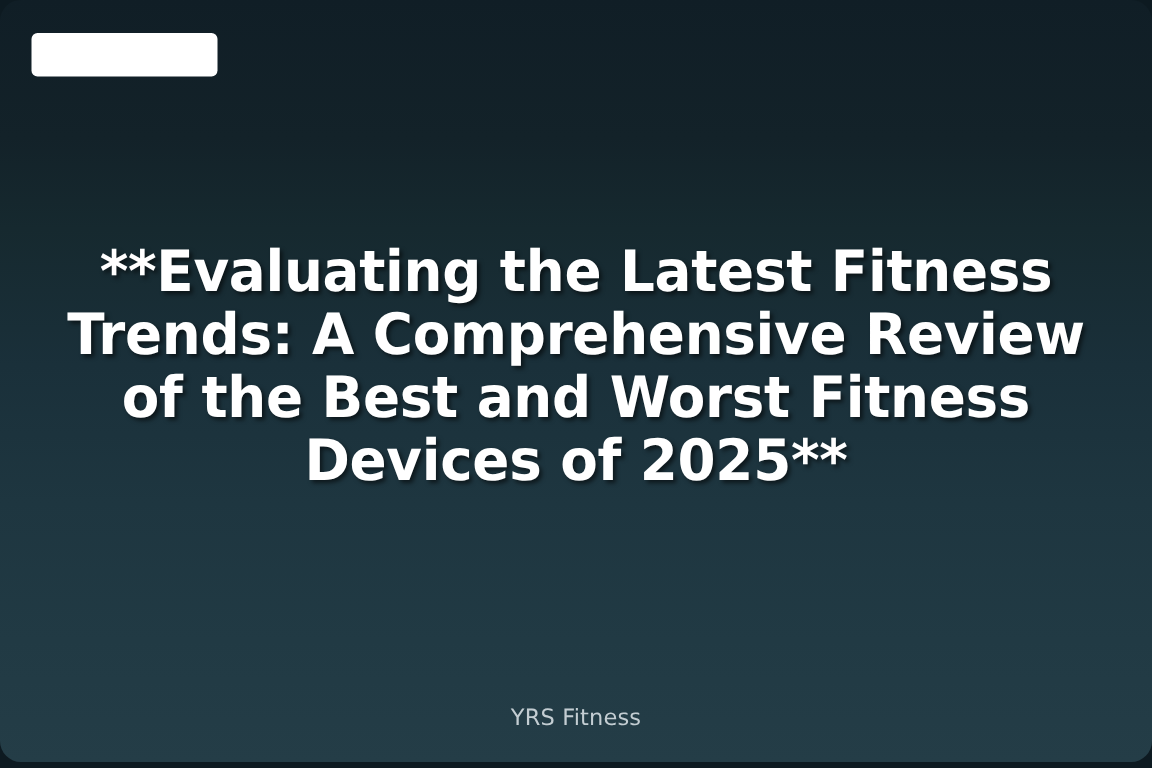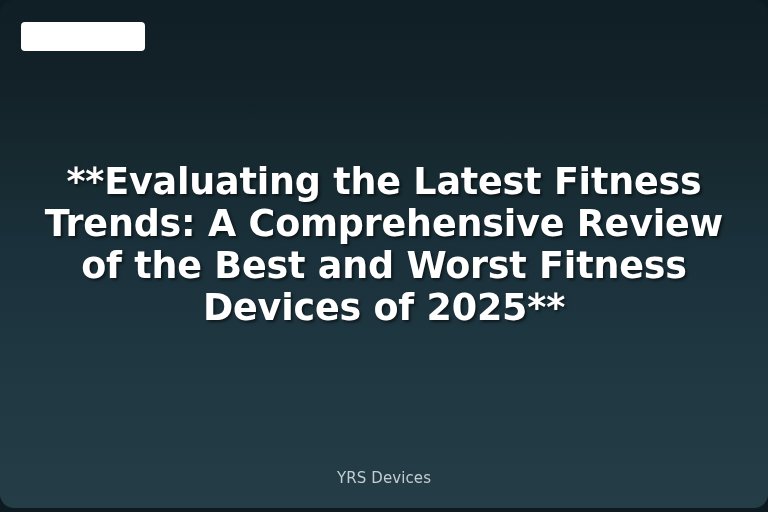--- a/index.html
+++ b/index.html
@@ -91,16 +91,16 @@
 
 <div class="slide">
 
   <div class="logo-box"></div>
 
   <div class="title-wrap">
     <h1 class="slide-title">**Evaluating the Latest Fitness Trends: A Comprehensive Review of the Best and Worst Fitness Devices of 2025**</h1>
   </div>
 
   <div class="footer">
-    <span class="footer-text">YRS Devices</span>
+    <span class="footer-text">YRS Fitness</span>
   </div>
 
 </div>
 
 </body></html>

